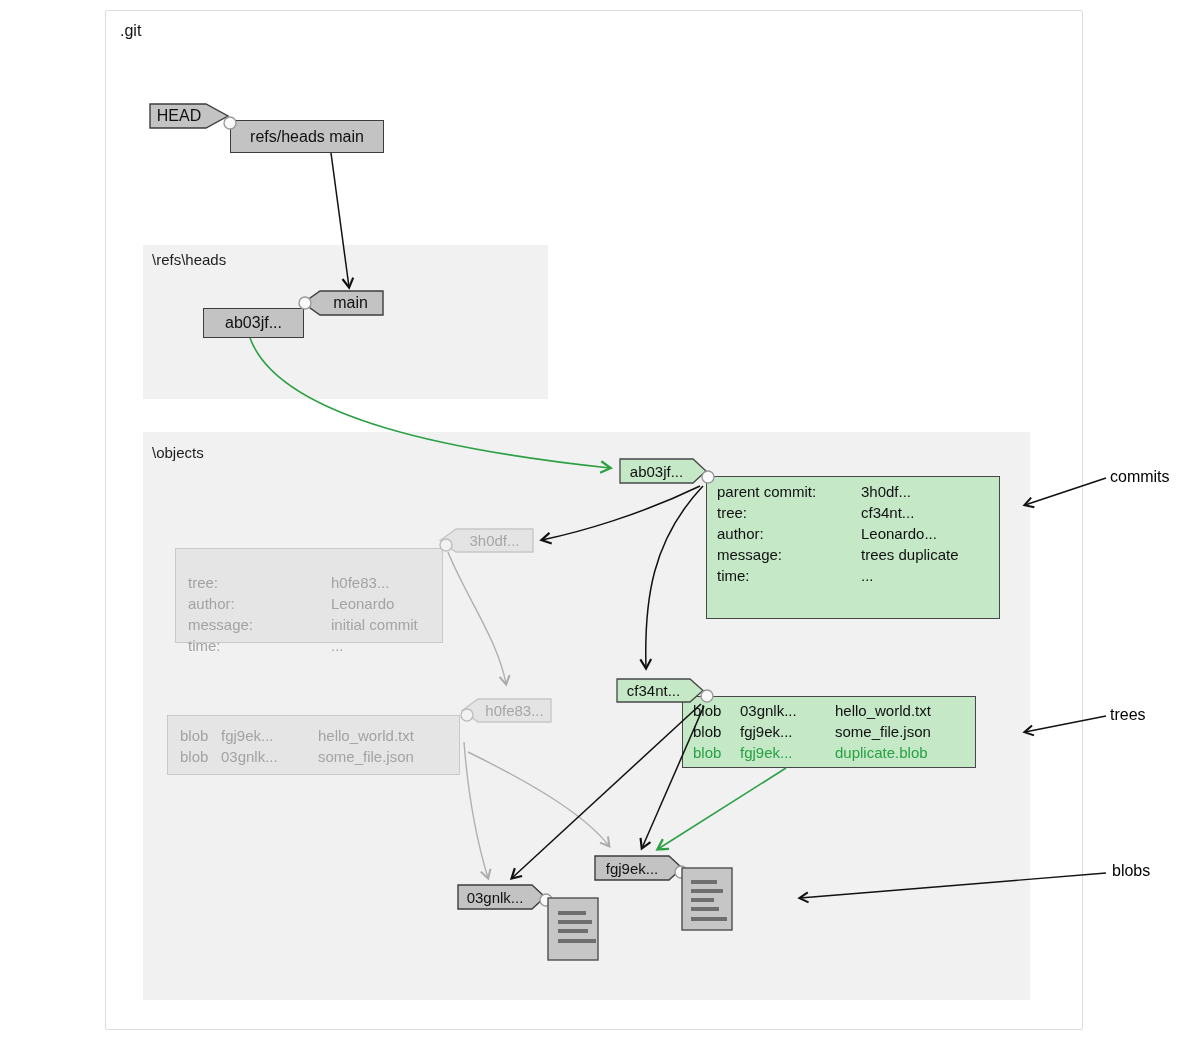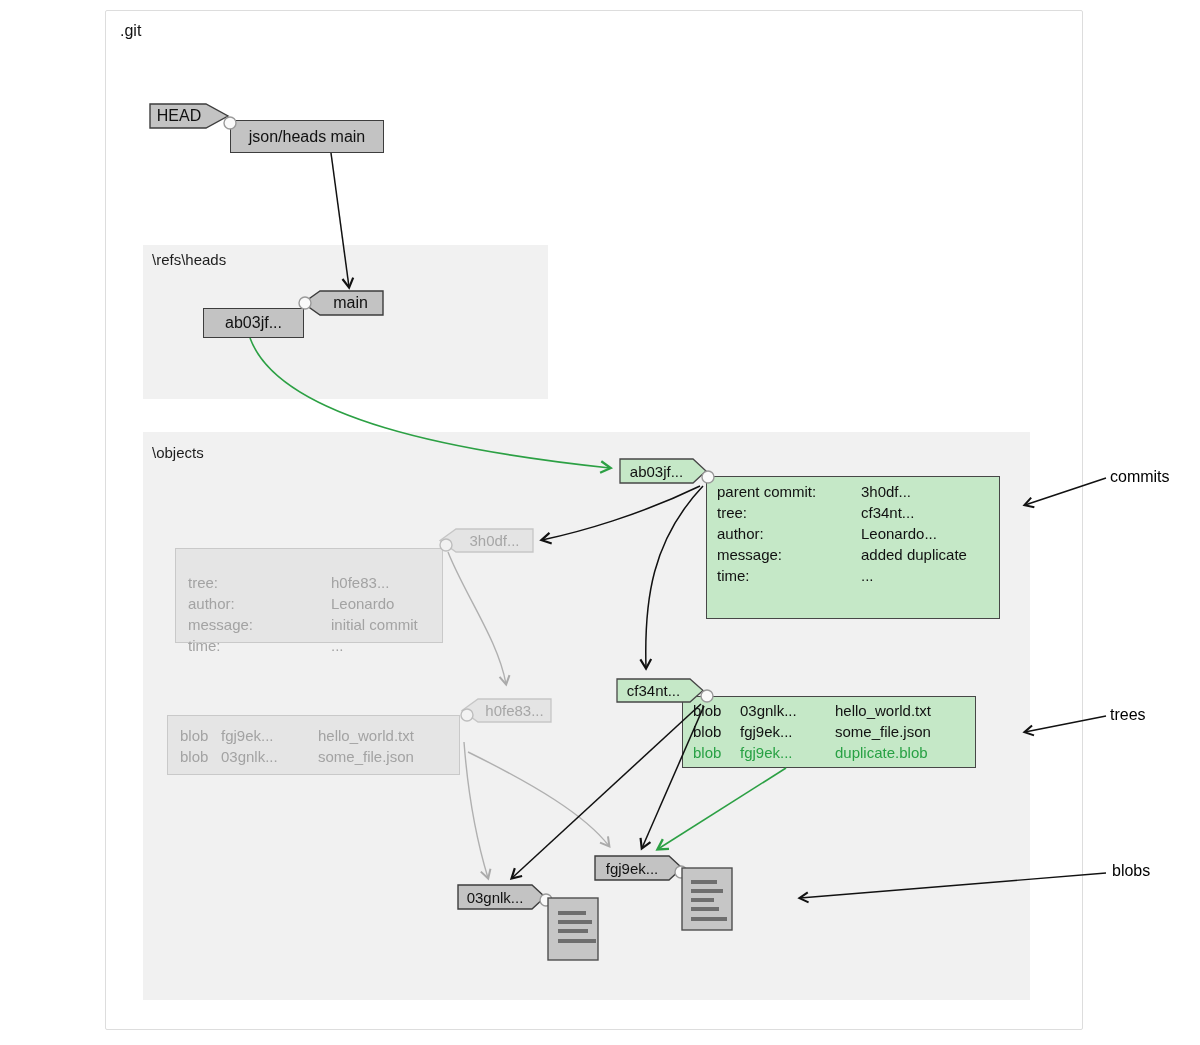--- a/index.html
+++ b/index.html
@@ -56,28 +56,28 @@
 
   <div class="card"></div>
   <div id="lbl-root">.git</div>
 
   <div class="panel" id="panel-refs"></div>
   <div class="panel-label" id="lbl-refs">\refs\heads</div>
 
   <div class="panel" id="panel-objects"></div>
   <div class="panel-label" id="lbl-objects">\objects</div>
 
-  <div class="box gray-box center" id="box-head-ref">json/heads main</div>
+  <div class="box gray-box center" id="box-head-ref">refs/heads main</div>
   <div class="box gray-box center" id="box-branch">ab03jf...</div>
 
   <div class="box green-box rows" id="box-commit-new">
     <div class="row"><span class="lab">parent commit:</span><span>3h0df...</span></div>
     <div class="row"><span class="lab">tree:</span><span>cf34nt...</span></div>
     <div class="row"><span class="lab">author:</span><span>Leonardo...</span></div>
-    <div class="row"><span class="lab">message:</span><span>added duplicate</span></div>
+    <div class="row"><span class="lab">message:</span><span>trees duplicate</span></div>
     <div class="row"><span class="lab">time:</span><span>...</span></div>
   </div>
 
   <div class="box faded-box rows" id="box-commit-old">
     <div class="row"><span class="lab">tree:</span><span>h0fe83...</span></div>
     <div class="row"><span class="lab">author:</span><span>Leonardo</span></div>
     <div class="row"><span class="lab">message:</span><span>initial commit</span></div>
     <div class="row"><span class="lab">time:</span><span>...</span></div>
   </div>
 

